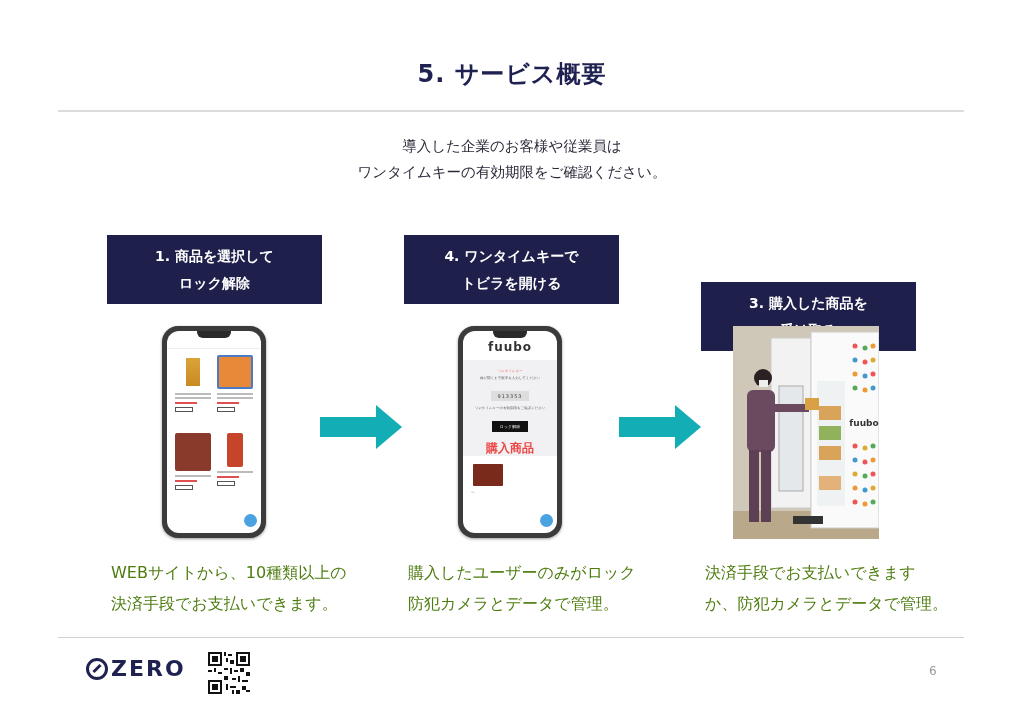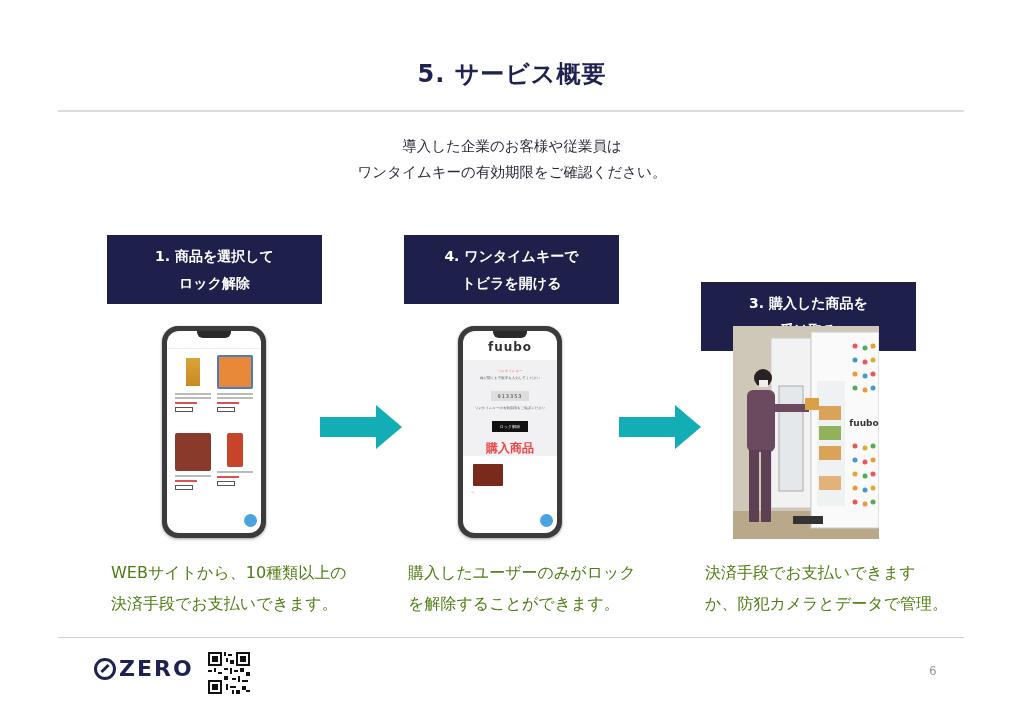--- a/index.html
+++ b/index.html
@@ -22,21 +22,21 @@
 
   .arrow { position: absolute; top: 405px; width: 82px; height: 44px; }
 
   .phone { position: absolute; top: 326px; width: 104px; height: 212px;
     background: #3b3b3b; border-radius: 16px; padding: 5px; box-shadow: 0 1px 3px rgba(0,0,0,0.4); }
   .phone .screen { width: 100%; height: 100%; background: #fff; border-radius: 12px; overflow: hidden; position: relative; }
   .notch { position: absolute; top: 0; left: 30px; width: 34px; height: 7px; background: #2a2a2a; border-radius: 0 0 6px 6px; }
 
   .desc { position: absolute; top: 557px; font-size: 16px; line-height: 31px; color: #4d7c0f; width: 250px; }
 
-  .logo { position: absolute; top: 656px; left: 94px; display: flex; align-items: center; text-align: right; }
+  .logo { position: absolute; top: 656px; left: 86px; display: flex; align-items: center; text-align: right; }
   .logo .mark { width: 22px; height: 22px; border: 3px solid #1f2150; border-radius: 50%; position: relative; margin-right: 3px; }
   .logo .mark::before { content: ""; position: absolute; left: 3px; top: 6px; width: 10px; height: 3px; background: #1f2150; transform: rotate(-45deg); }
   .logo .text { font-family: "DejaVu Sans", sans-serif; font-weight: bold; font-size: 22px; color: #1f2150; letter-spacing: 2px; }
 
   .qr { position: absolute; top: 652px; left: 208px; width: 42px; height: 42px; }
   .page-num { position: absolute; top: 664px; left: 929px; font-size: 12px; color: #999; }
 
   
   .p1-bar { height: 10px; font-size: 4px; color: #888; padding: 2px 4px; }
   .p1-grid { display: grid; grid-template-columns: 1fr 1fr; gap: 4px 6px; padding: 6px 8px; }
@@ -202,21 +202,21 @@
     <rect x="60" y="190" width="30" height="8" fill="#333"></rect>
   </svg>
 </div>
 
 <div class="desc" style="left:111px;">
   <div>WEBサイトから、10種類以上の</div>
   <div>決済手段でお支払いできます。</div>
 </div>
 <div class="desc" style="left:408px;">
   <div>購入したユーザーのみがロック</div>
-  <div>を解除することができます。</div>
+  <div>防犯カメラとデータで管理。</div>
 </div>
 <div class="desc" style="left:705px;">
   <div>決済手段でお支払いできます</div>
   <div>か、防犯カメラとデータで管理。</div>
 </div>
 
 <div class="hr bottom"></div>
 
 <div class="logo">
   <div class="mark"></div>

